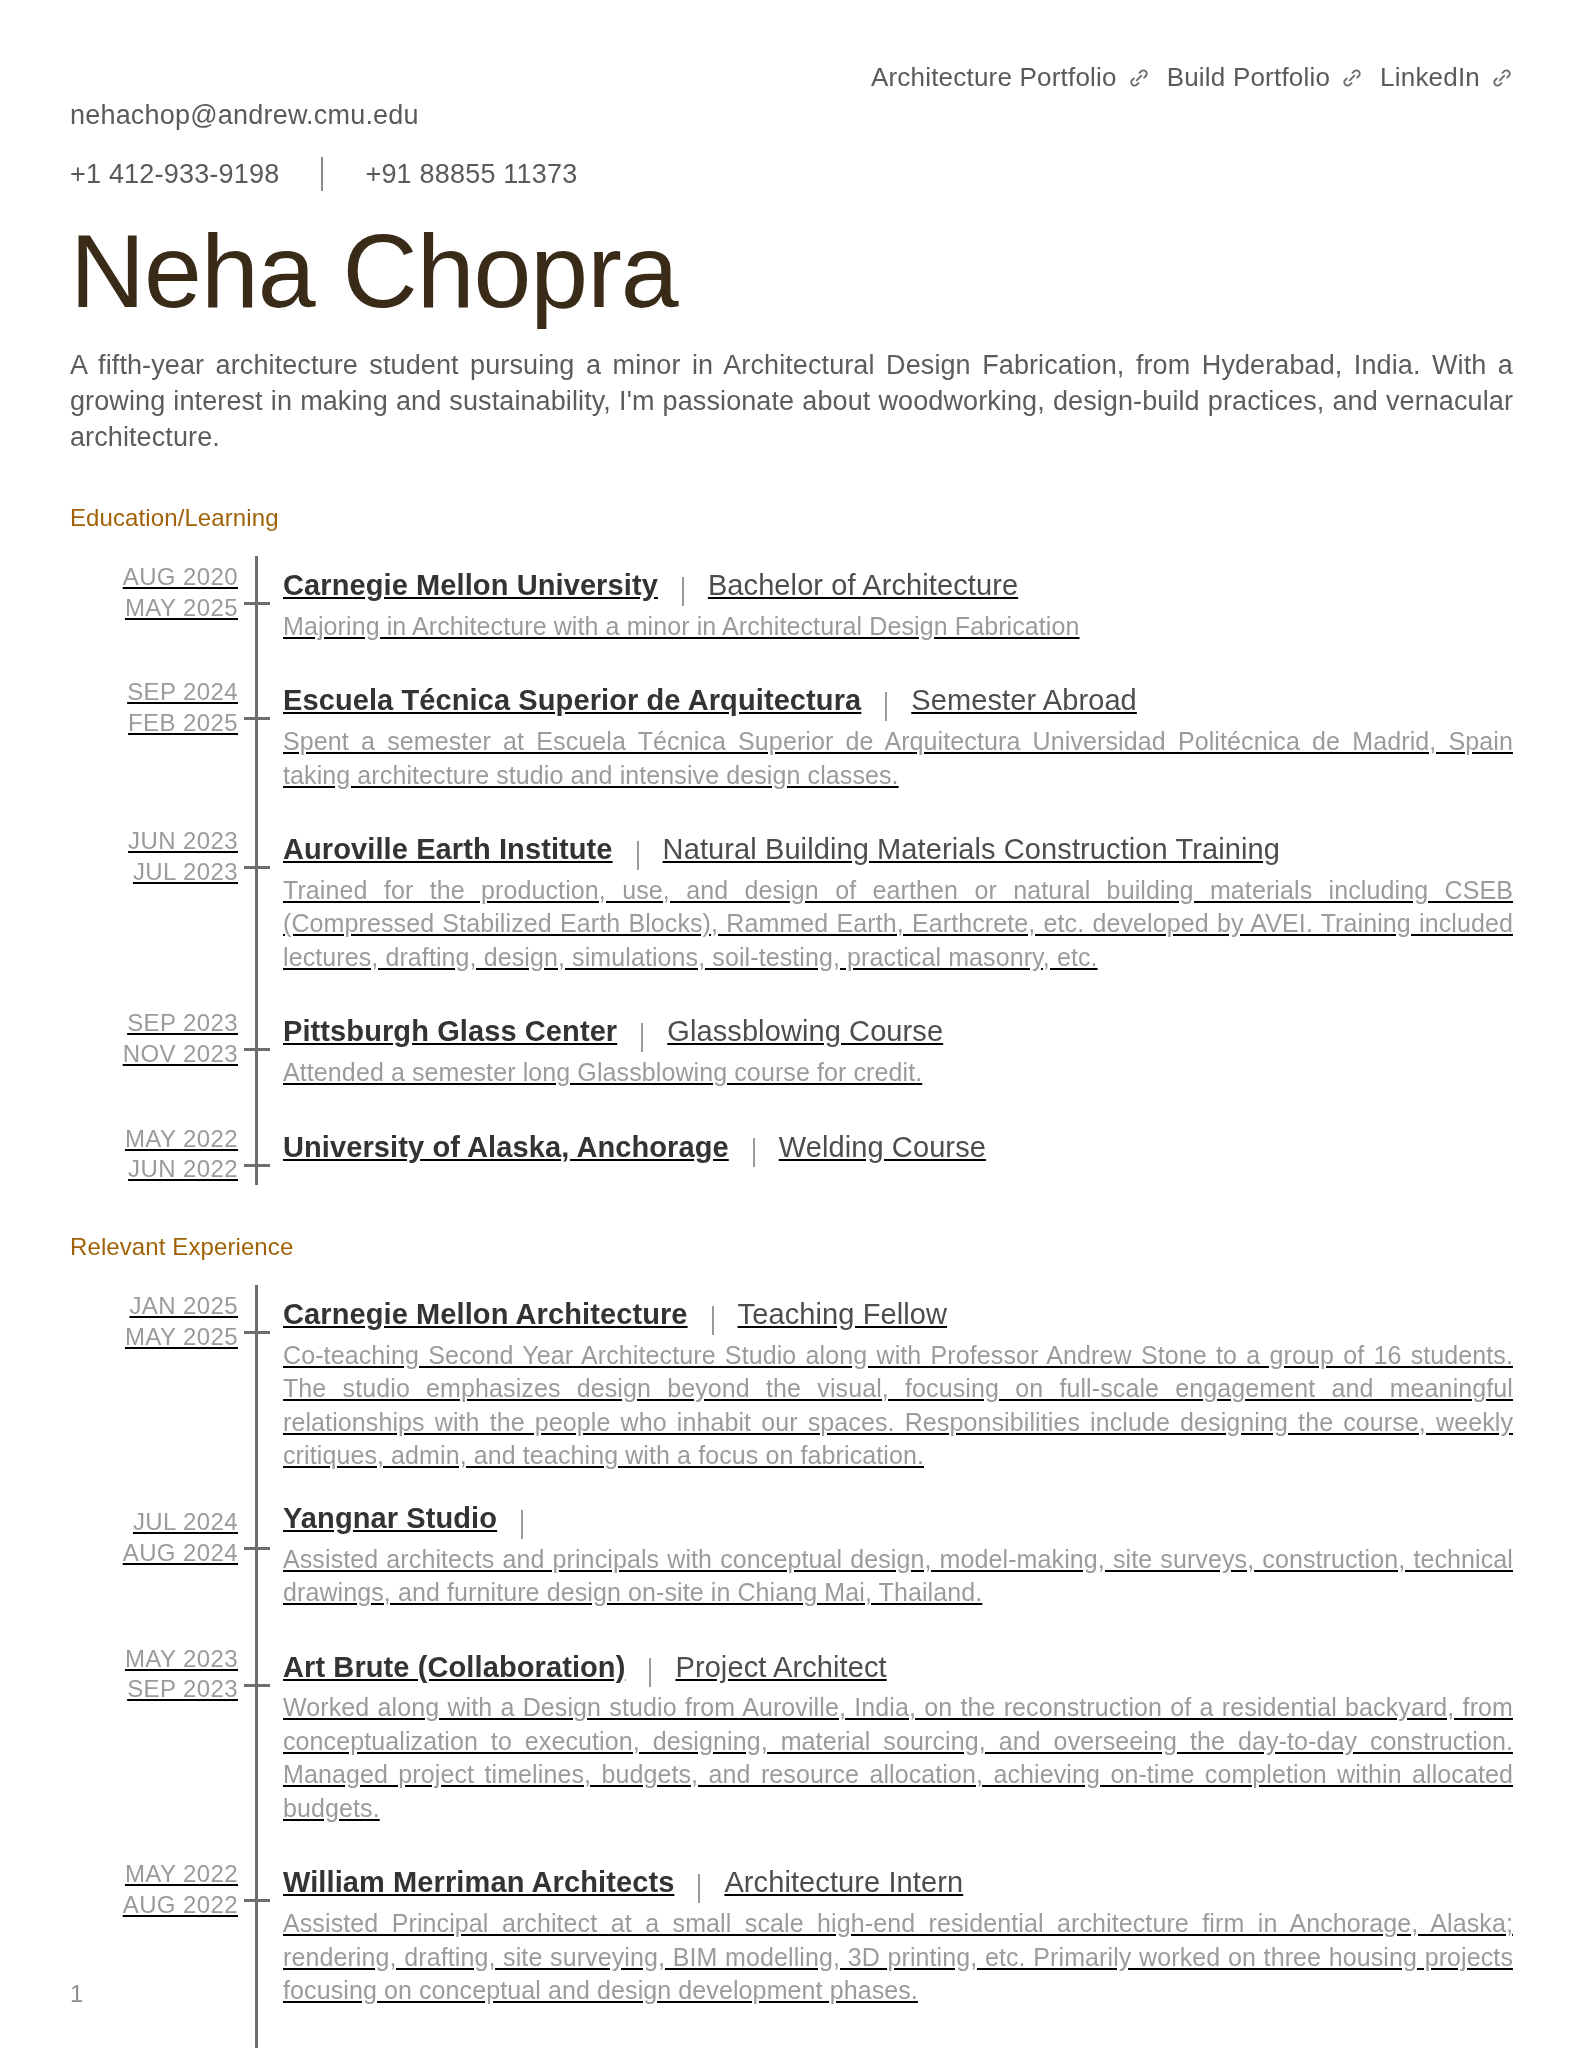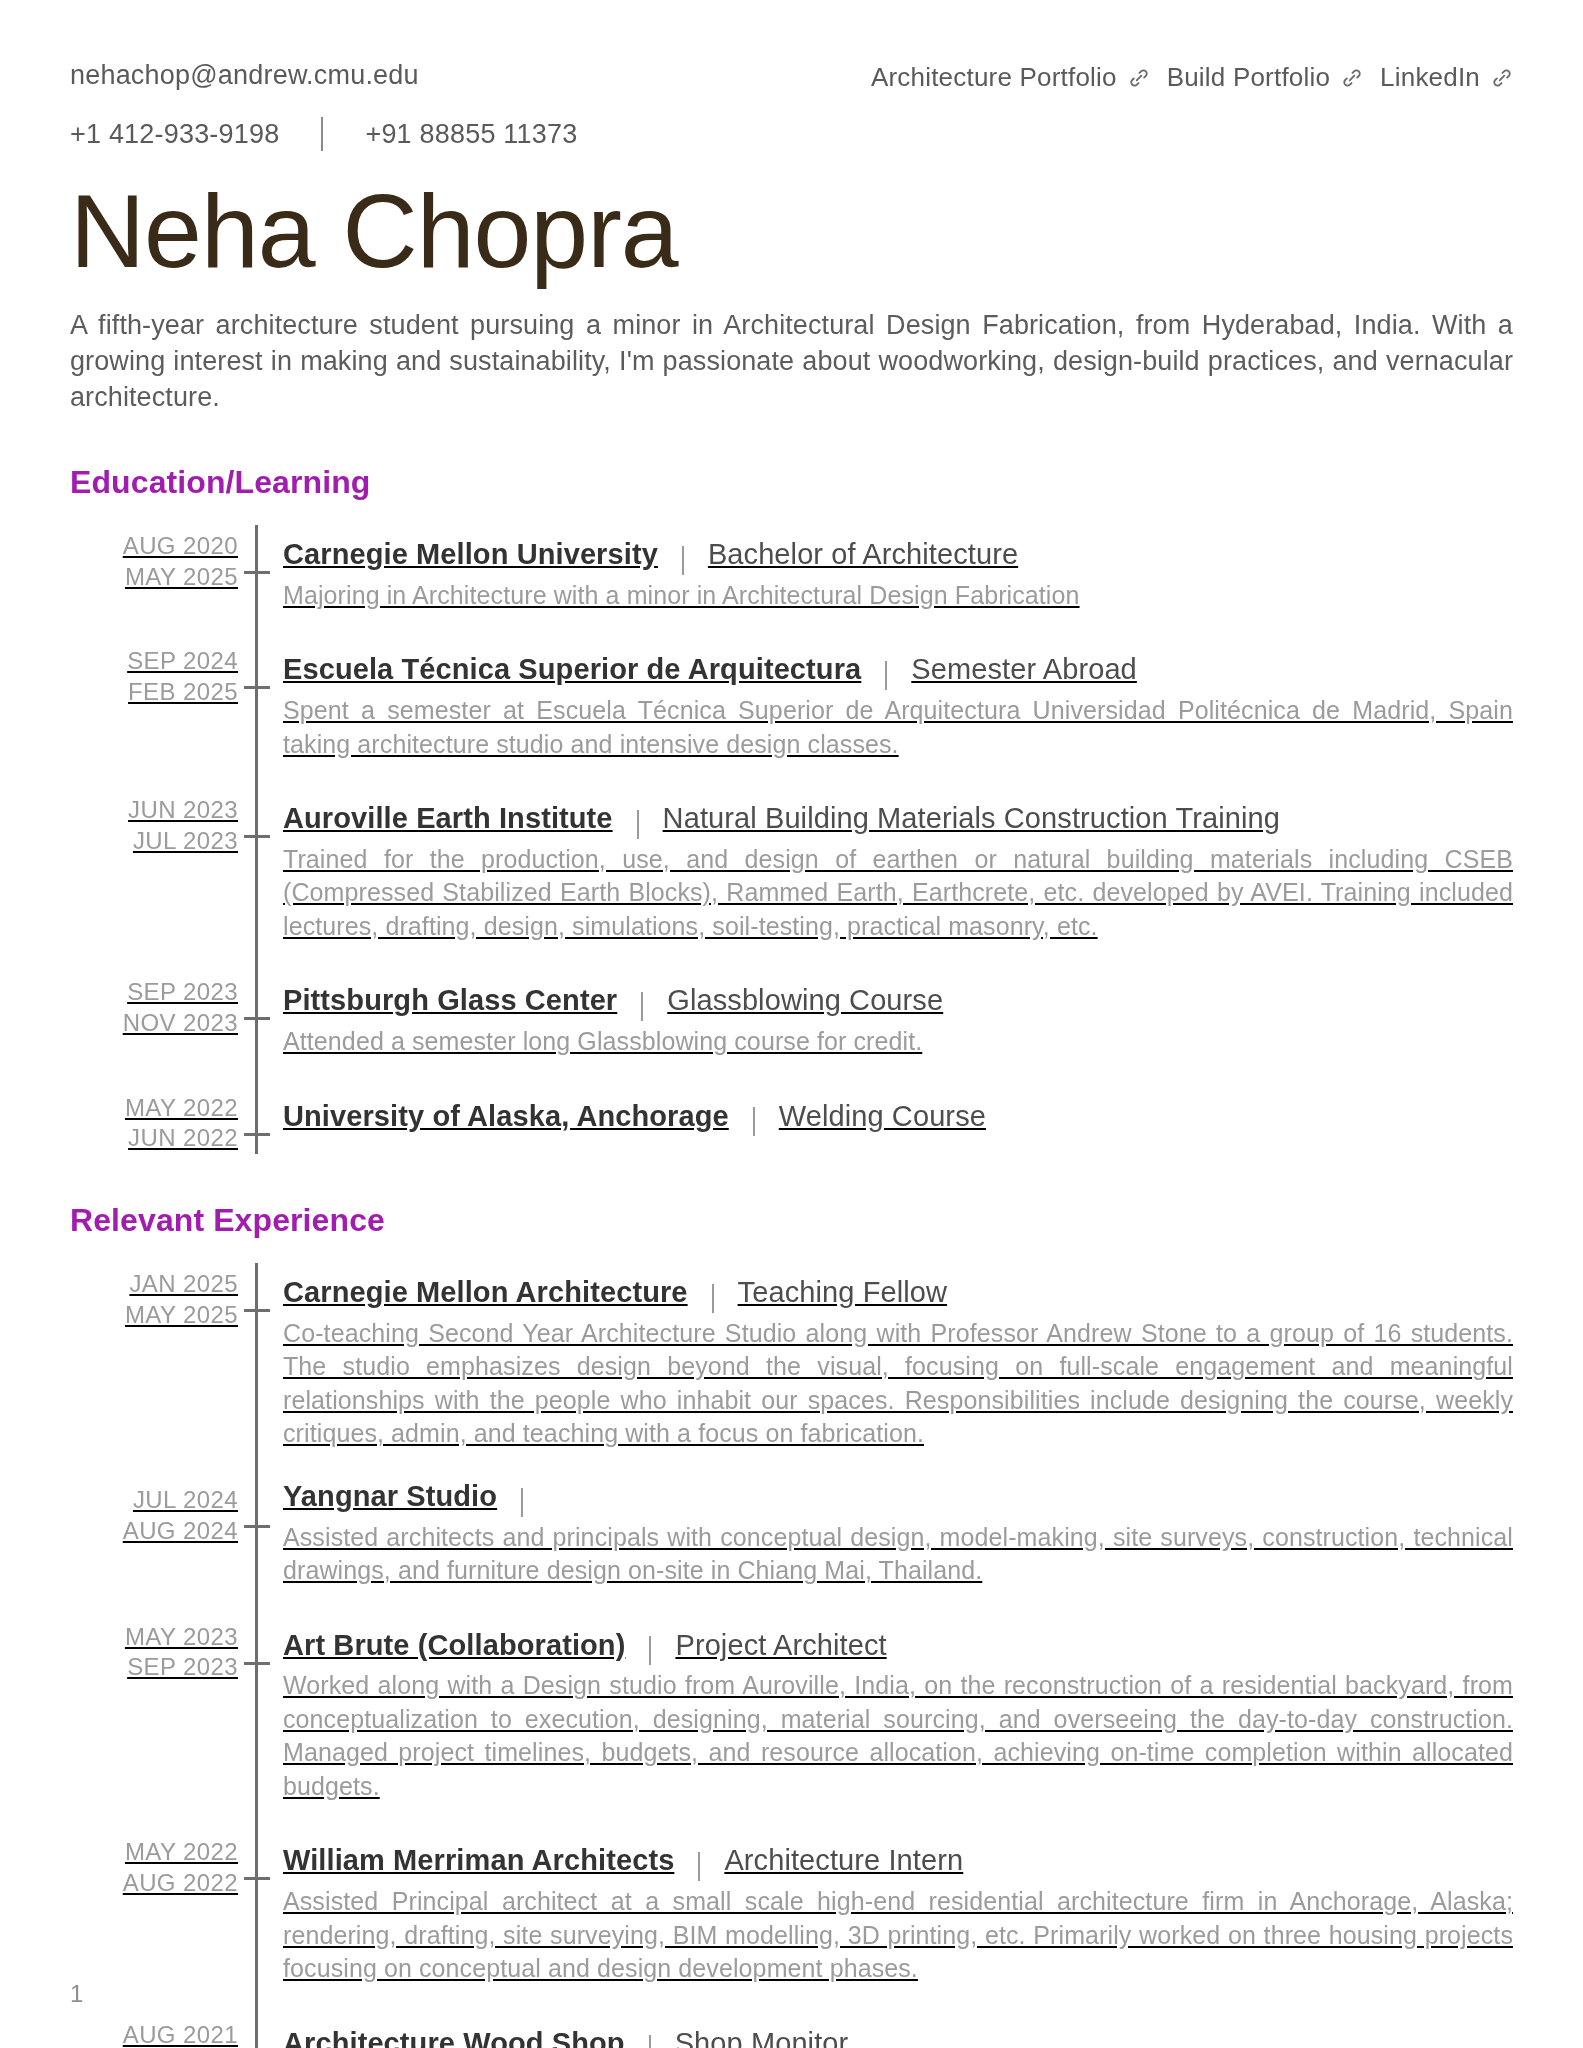--- a/index.html
+++ b/index.html
@@ -15,21 +15,21 @@
     padding:58px 70px 0 70px;
     background:#ffffff;
   }
 
   
   .header {
     display:flex;
     justify-content:space-between;
     align-items:flex-start;
   }
-  .contact { padding-top:4px; }
+  .contact { padding-top:4px;margin-top:40px; }
   .contact-email {
     font-size:27px;
     color:#5a5a5a;
     letter-spacing:0.2px;
     line-height:1.0;
   }
   .contact-phones {
     margin-top:28px;
     display:flex;
     align-items:center;
@@ -82,23 +82,23 @@
     font-size:27px;
     line-height:1.33;
     color:#5c5c5c;
     text-align:justify;
     letter-spacing:0.1px;
   }
 
   
   .section { margin-top:48px; }
   .section-title {
-    font-size:32px;
-    font-weight:bold;
-    color:#a21caf;
+    font-size:24px;
+    font-weight:normal;
+    color:#a16207;
     letter-spacing:0.1px;
     margin-bottom:24px;
   }
 
   
   .timeline {
     position:relative;
     padding-left:0;
   }
   .tl-line {

